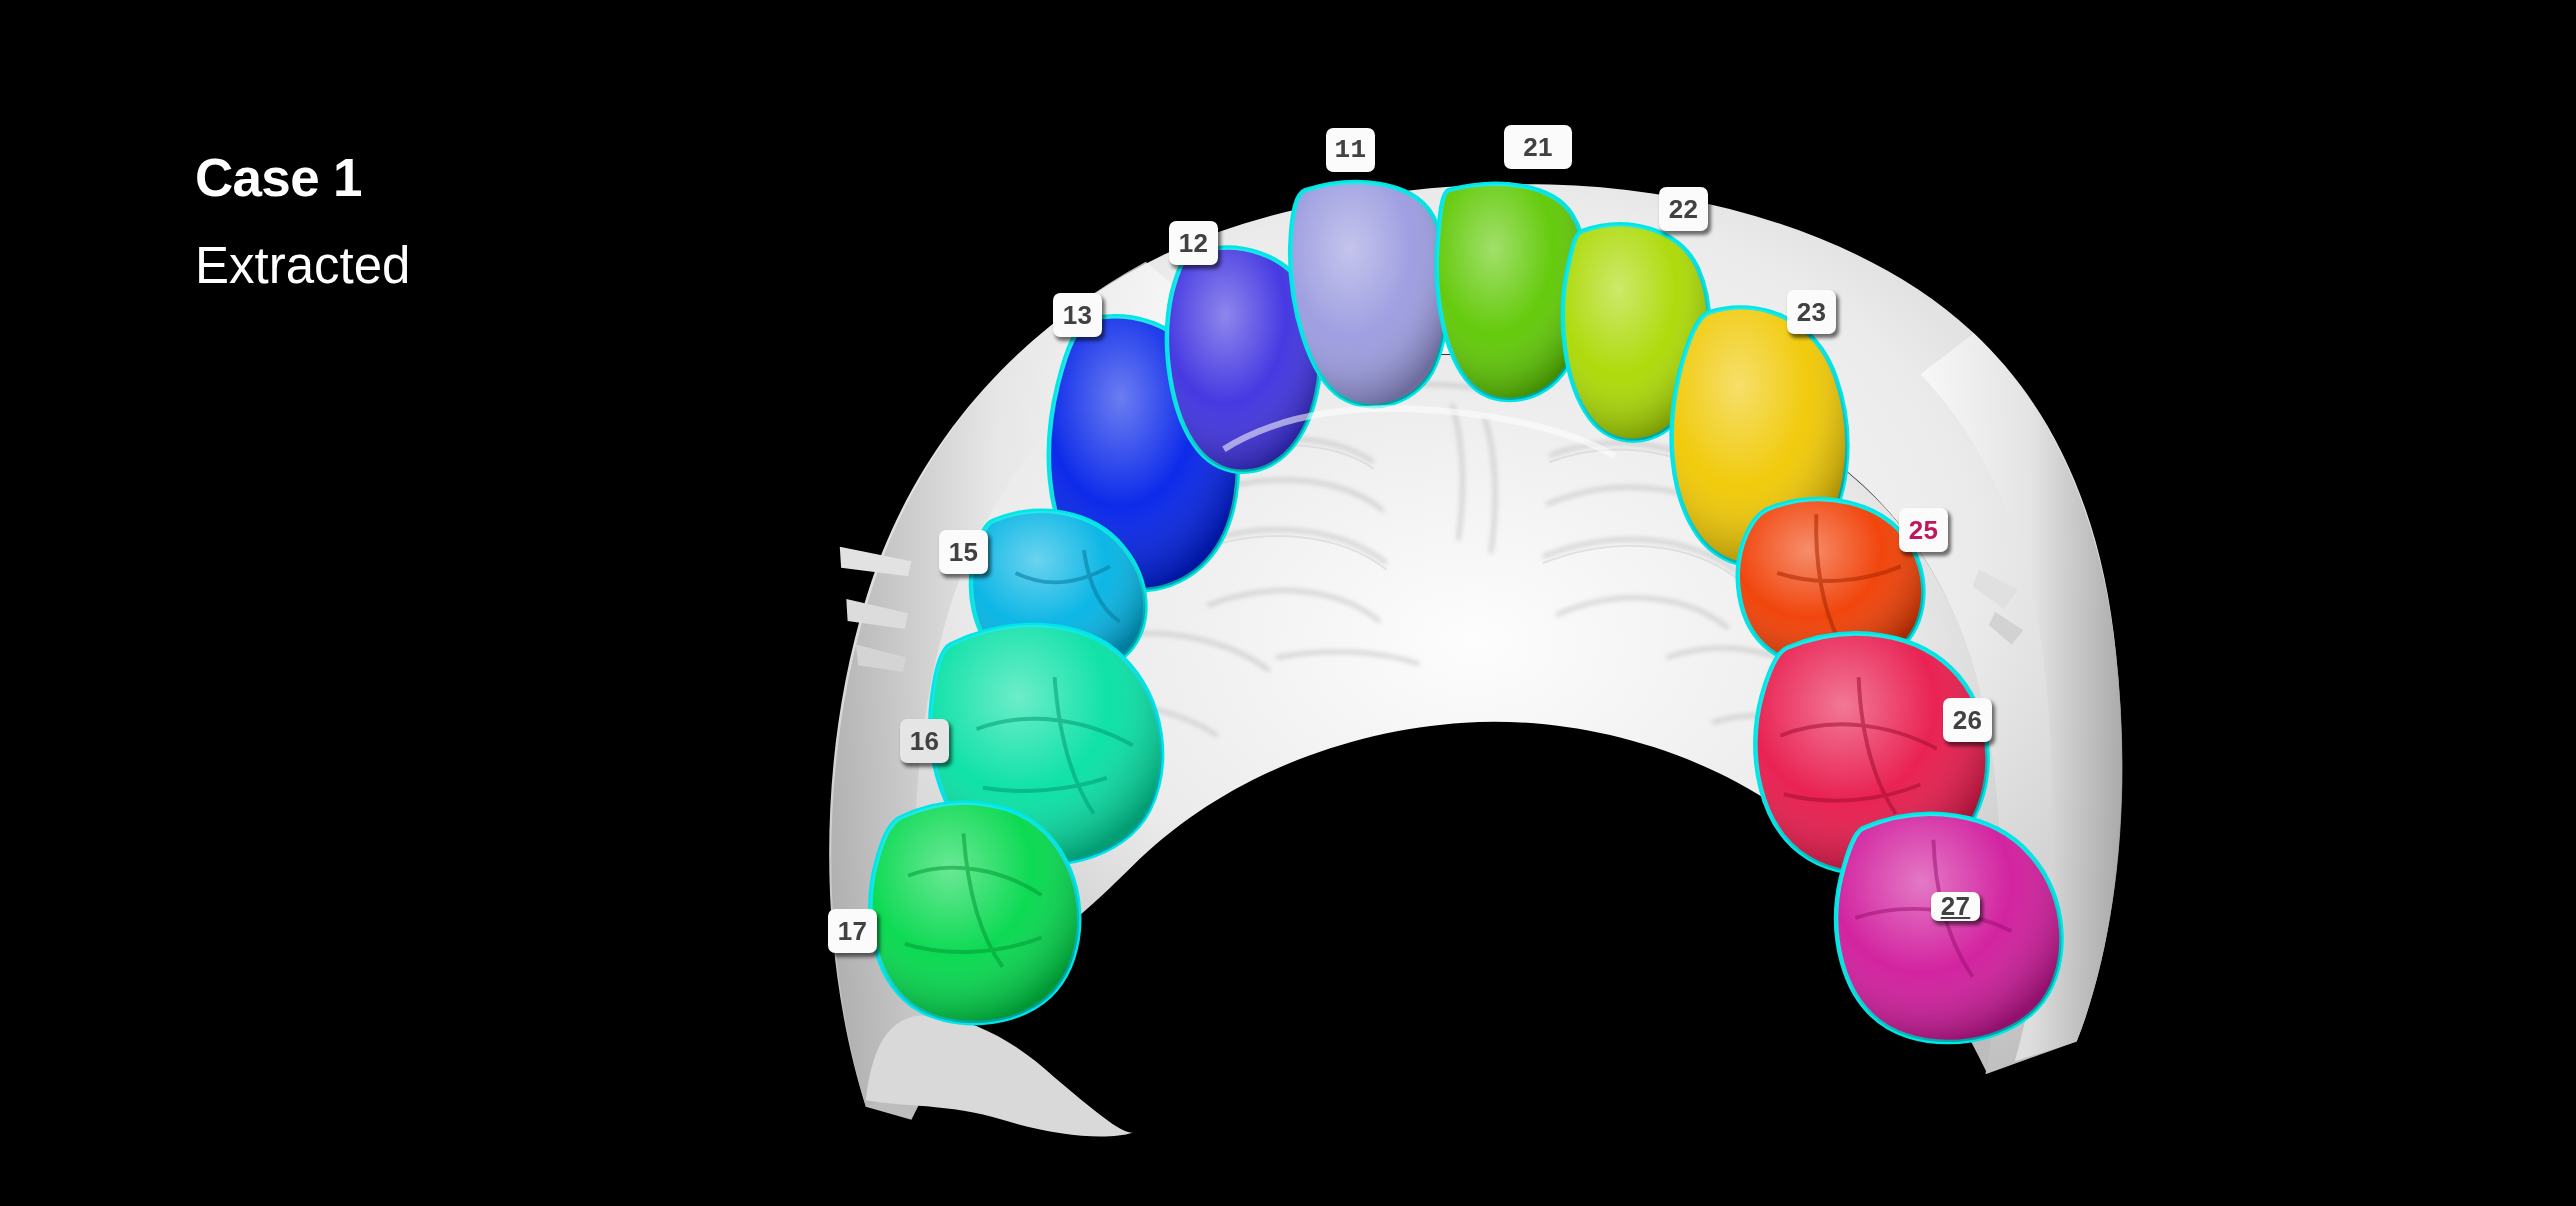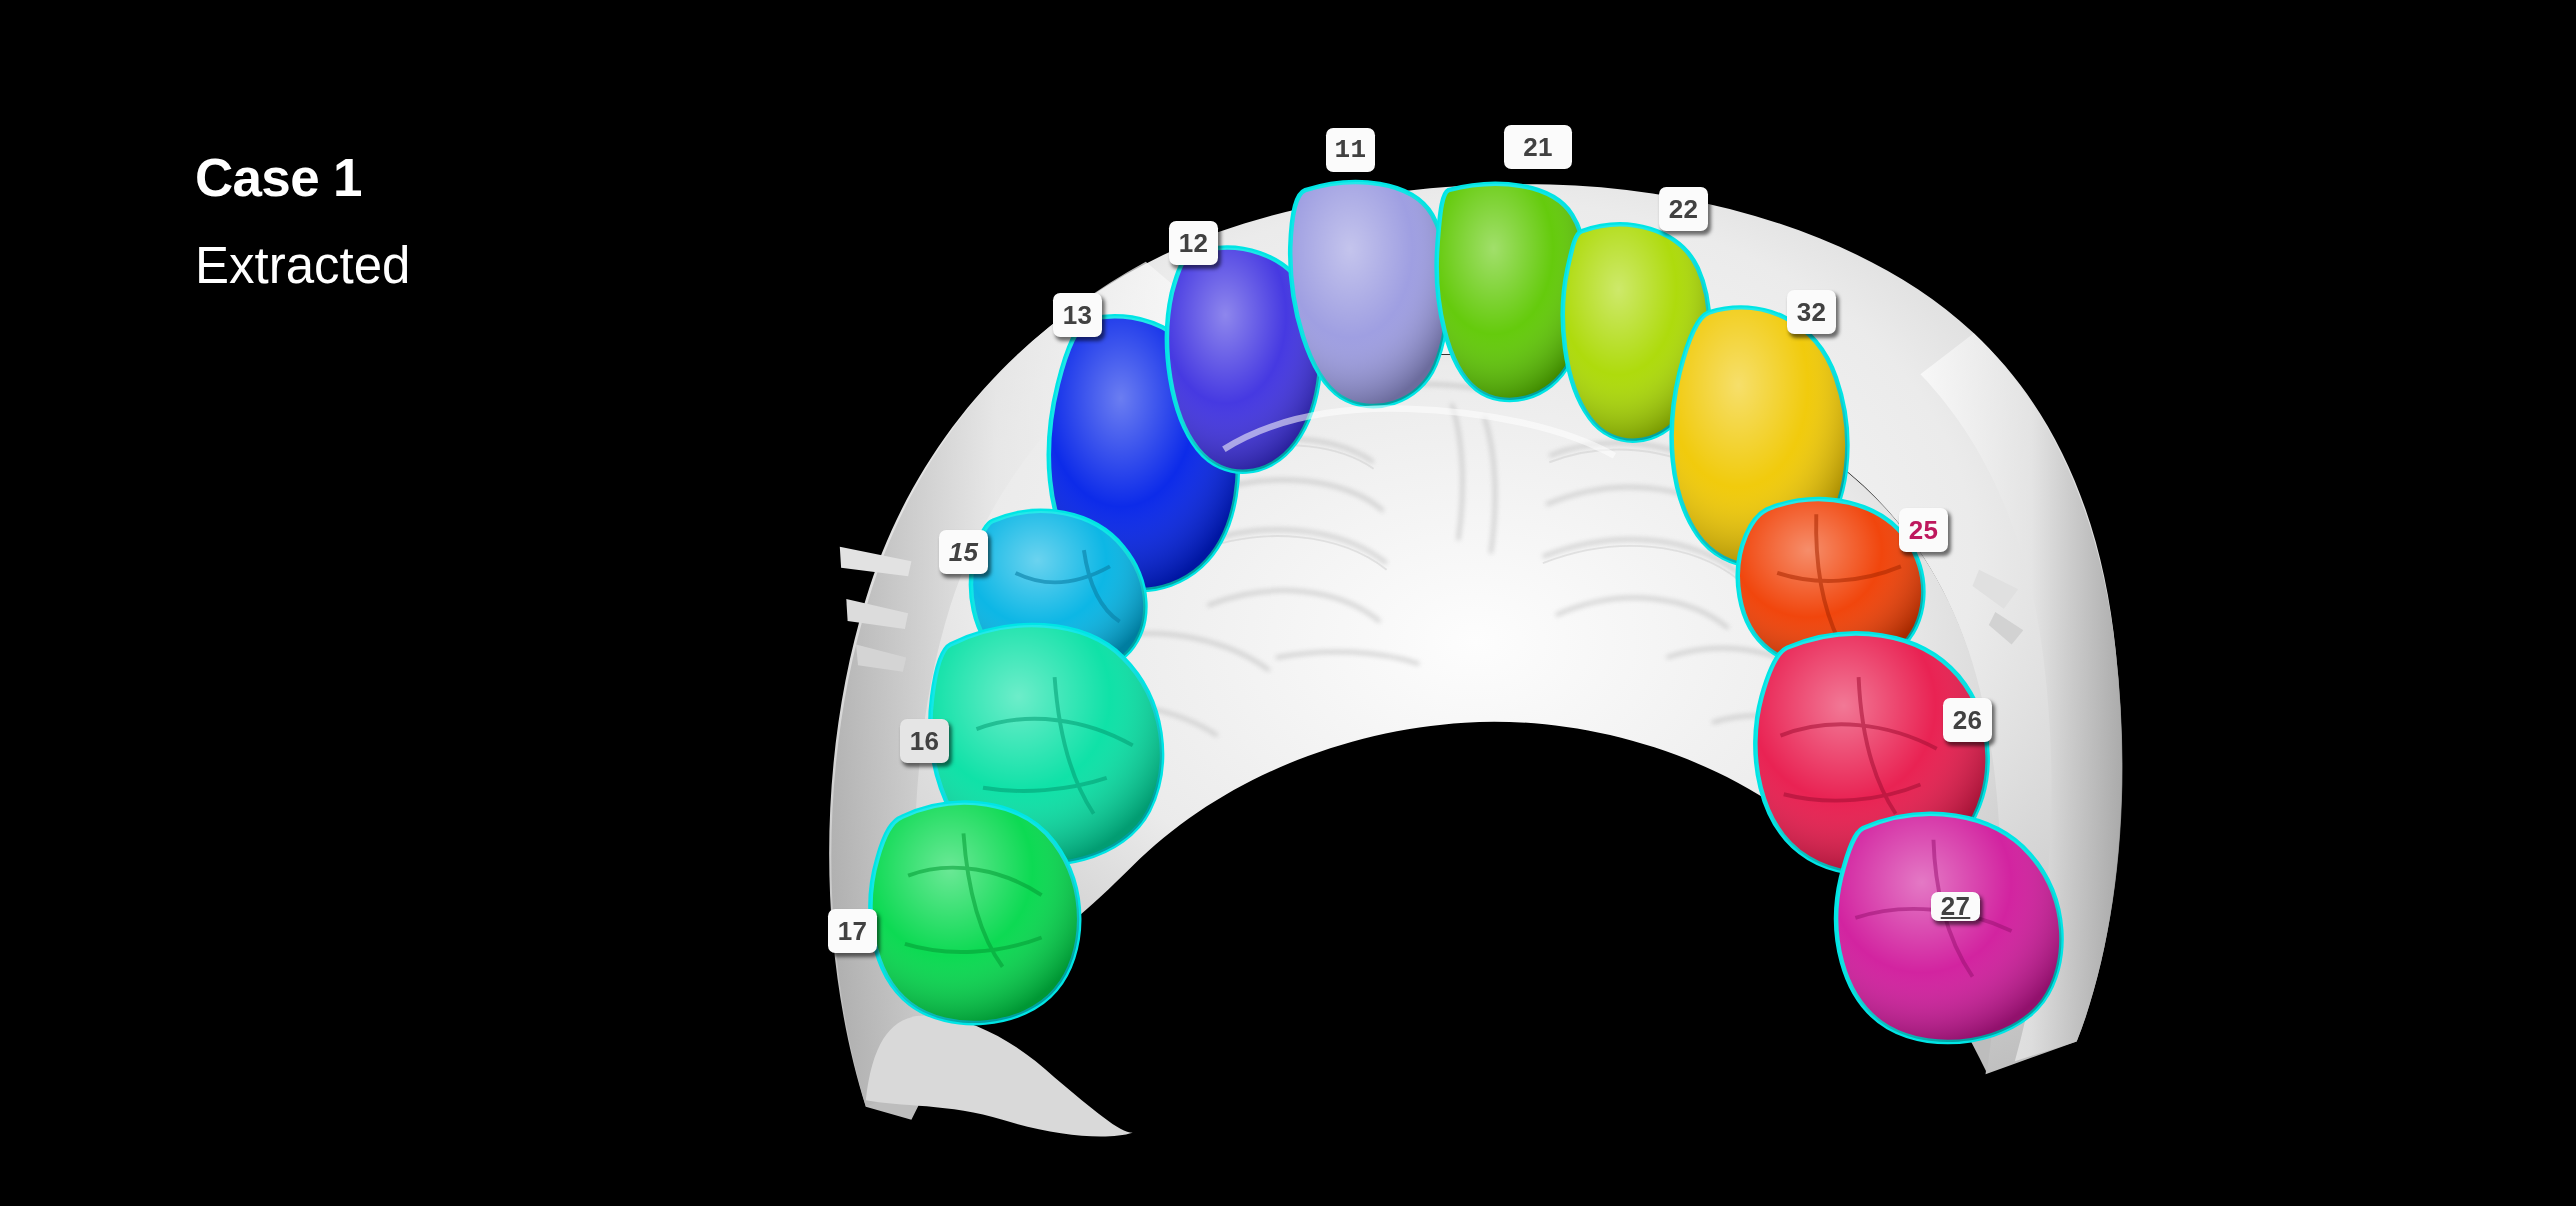--- a/index.html
+++ b/index.html
@@ -311,25 +311,25 @@
 
   <div id="title-block">
     <div id="case-title">Case 1</div>
     <div id="case-subtitle">Extracted</div>
   </div>
 
   <div id="labels-layer">
       <div class="tooth-label" style="left: 1326px; top: 128px; width: 49px; height: 44px; background: rgb(251, 251, 251); color: rgb(65, 65, 65); font-family: Liberation Mono, monospace;">11</div>
       <div class="tooth-label" style="left: 1169px; top: 186px; width: 49px; height: 44px; background: rgb(251, 251, 251); color: rgb(65, 65, 65); margin-top: 35px;">12</div>
       <div class="tooth-label" style="left: 1053px; top: 293px; width: 49px; height: 44px; background: rgb(251, 251, 251); color: rgb(65, 65, 65);">13</div>
-      <div class="tooth-label" style="left: 939px; top: 530px; width: 49px; height: 44px; background: rgb(251, 251, 251); color: rgb(65, 65, 65); font-style: italic;">15</div>
+      <div class="tooth-label" style="left: 939px; top: 530px; width: 49px; height: 44px; background: rgb(251, 251, 251); color: rgb(65, 65, 65);">15</div>
       <div class="tooth-label" style="left: 900px; top: 719px; width: 49px; height: 44px; background: #e5e5e5; color: rgb(65, 65, 65);">16</div>
       <div class="tooth-label" style="left: 828px; top: 909px; width: 49px; height: 44px; background: rgb(251, 251, 251); color: rgb(65, 65, 65);">17</div>
       <div class="tooth-label" style="left: 1504px; top: 125px; width: 68px; height: 44px; background: rgb(251, 251, 251); color: rgb(65, 65, 65);">21</div>
       <div class="tooth-label" style="left: 1659px; top: 187px; width: 49px; height: 44px; background: rgb(251, 251, 251); color: rgb(65, 65, 65);">22</div>
-      <div class="tooth-label" style="left: 1787px; top: 290px; width: 49px; height: 44px; background: rgb(251, 251, 251); color: rgb(65, 65, 65);">32</div>
+      <div class="tooth-label" style="left: 1787px; top: 290px; width: 49px; height: 44px; background: rgb(251, 251, 251); color: rgb(65, 65, 65);">23</div>
       <div class="tooth-label" style="left: 1899px; top: 508px; width: 49px; height: 44px; background: rgb(251, 251, 251); color: #be185d;">25</div>
       <div class="tooth-label" style="left: 1943px; top: 698px; width: 49px; height: 44px; background: rgb(251, 251, 251); color: rgb(65, 65, 65);">26</div>
       <div class="tooth-label" style="left: 1931px; top: 892px; width: 49px; height: 29px; background: rgb(251, 251, 251); color: rgb(65, 65, 65); text-decoration: underline;">27</div>
     </div>
 
 </div>
 
 
 </body></html>

